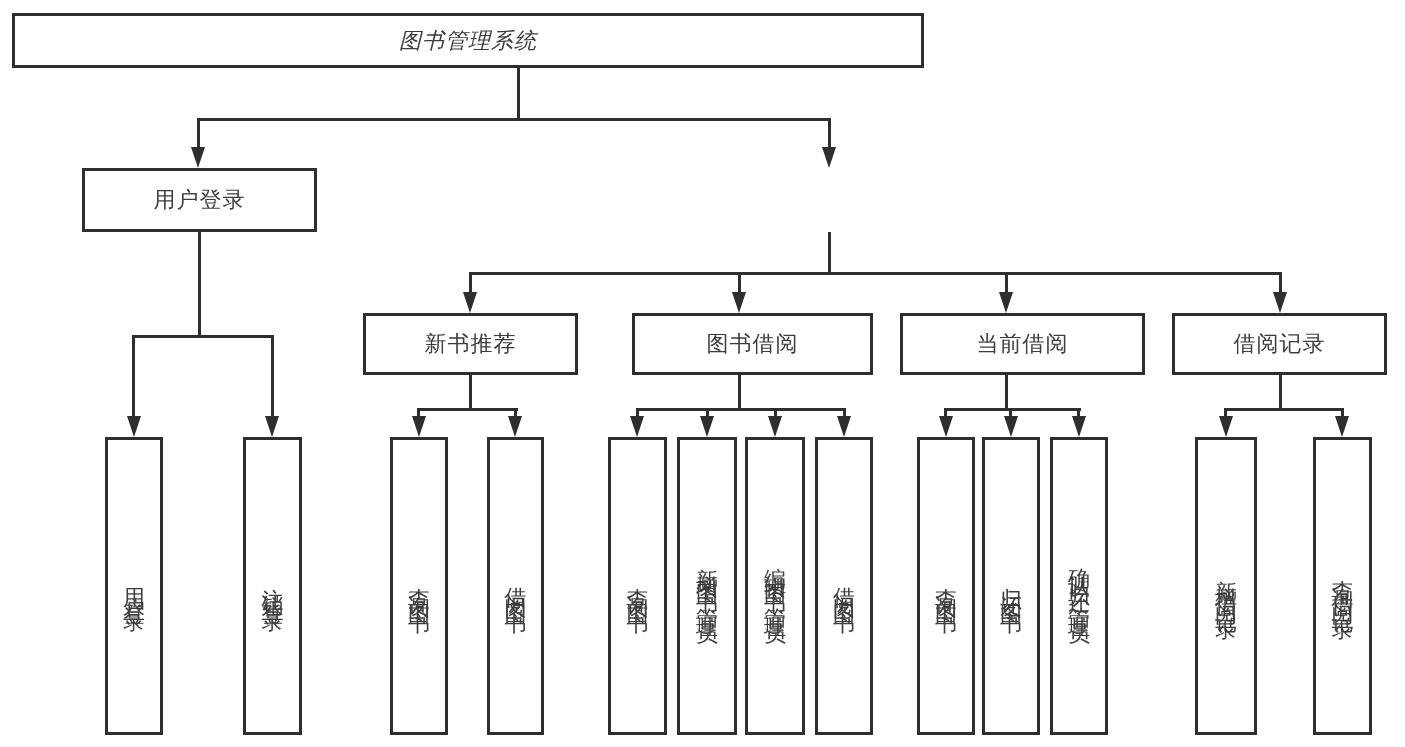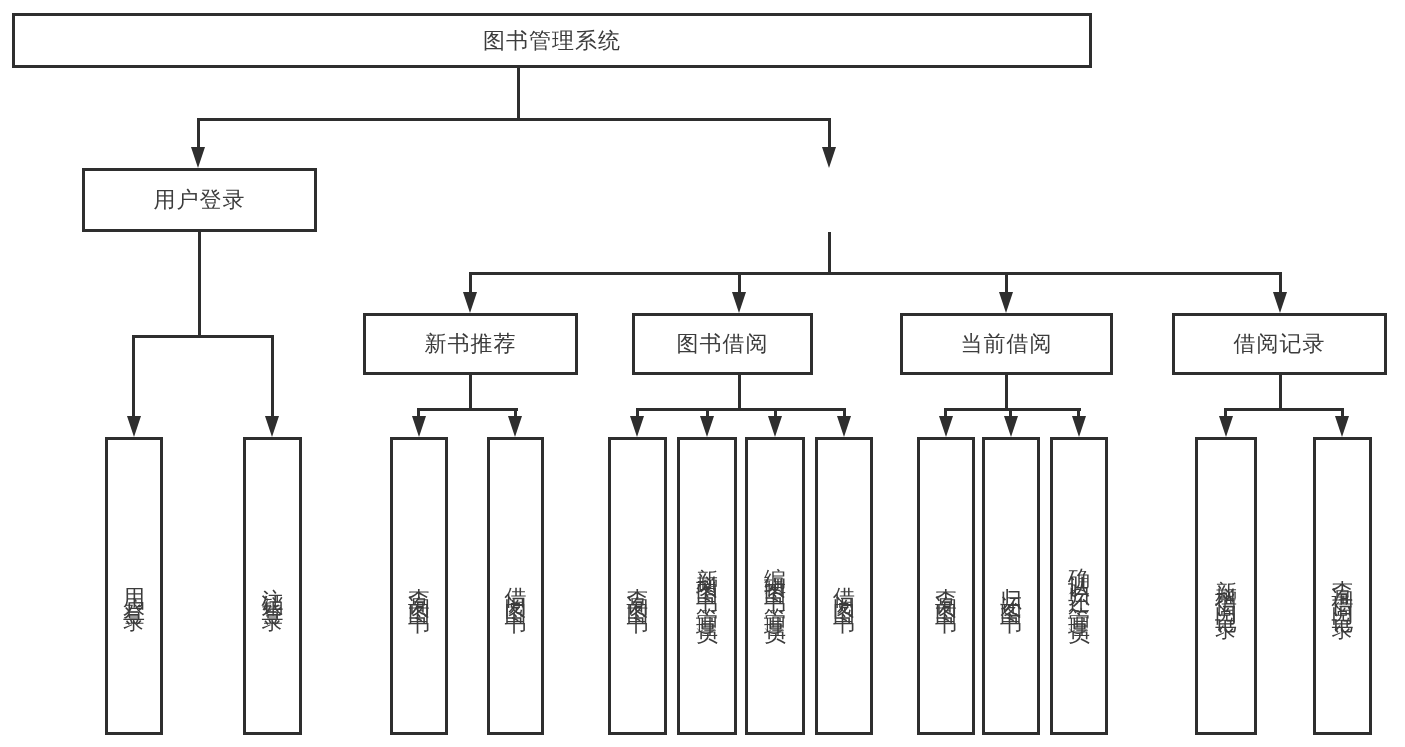--- a/index.html
+++ b/index.html
@@ -57,35 +57,35 @@
     color:rgba(150,150,150,0.85);
     white-space:nowrap;
     z-index:5;
   }
 </style>
 </head>
 <body>
 
 <div id="canvas">
 
-  <div class="box" style="left:12px;top:13px;width:1080px;height:55px;">
+  <div class="box" style="left:12px;top:13px;width:912px;height:55px;font-style:italic;">
     <span>图书管理系统</span>
   </div>
 
   <div class="box" style="left:82px;top:168px;width:235px;height:64px;">
     <span>用户登录</span>
   </div>
 
   <div class="box" style="left:363px;top:313px;width:215px;height:62px;">
     <span>新书推荐</span>
   </div>
-  <div class="box" style="left:632px;top:313px;width:181px;height:62px;">
+  <div class="box" style="left:632px;top:313px;width:241px;height:62px;">
     <span>图书借阅</span>
   </div>
-  <div class="box" style="left:900px;top:313px;width:213px;height:62px;">
+  <div class="box" style="left:900px;top:313px;width:245px;height:62px;">
     <span>当前借阅</span>
   </div>
   <div class="box" style="left:1172px;top:313px;width:215px;height:62px;">
     <span>借阅记录</span>
   </div>
 
   <div class="leaf" style="left:105px;width:58px;">
     <span>用户登录</span>
   </div>
   <div class="leaf" style="left:243px;width:59px;">

